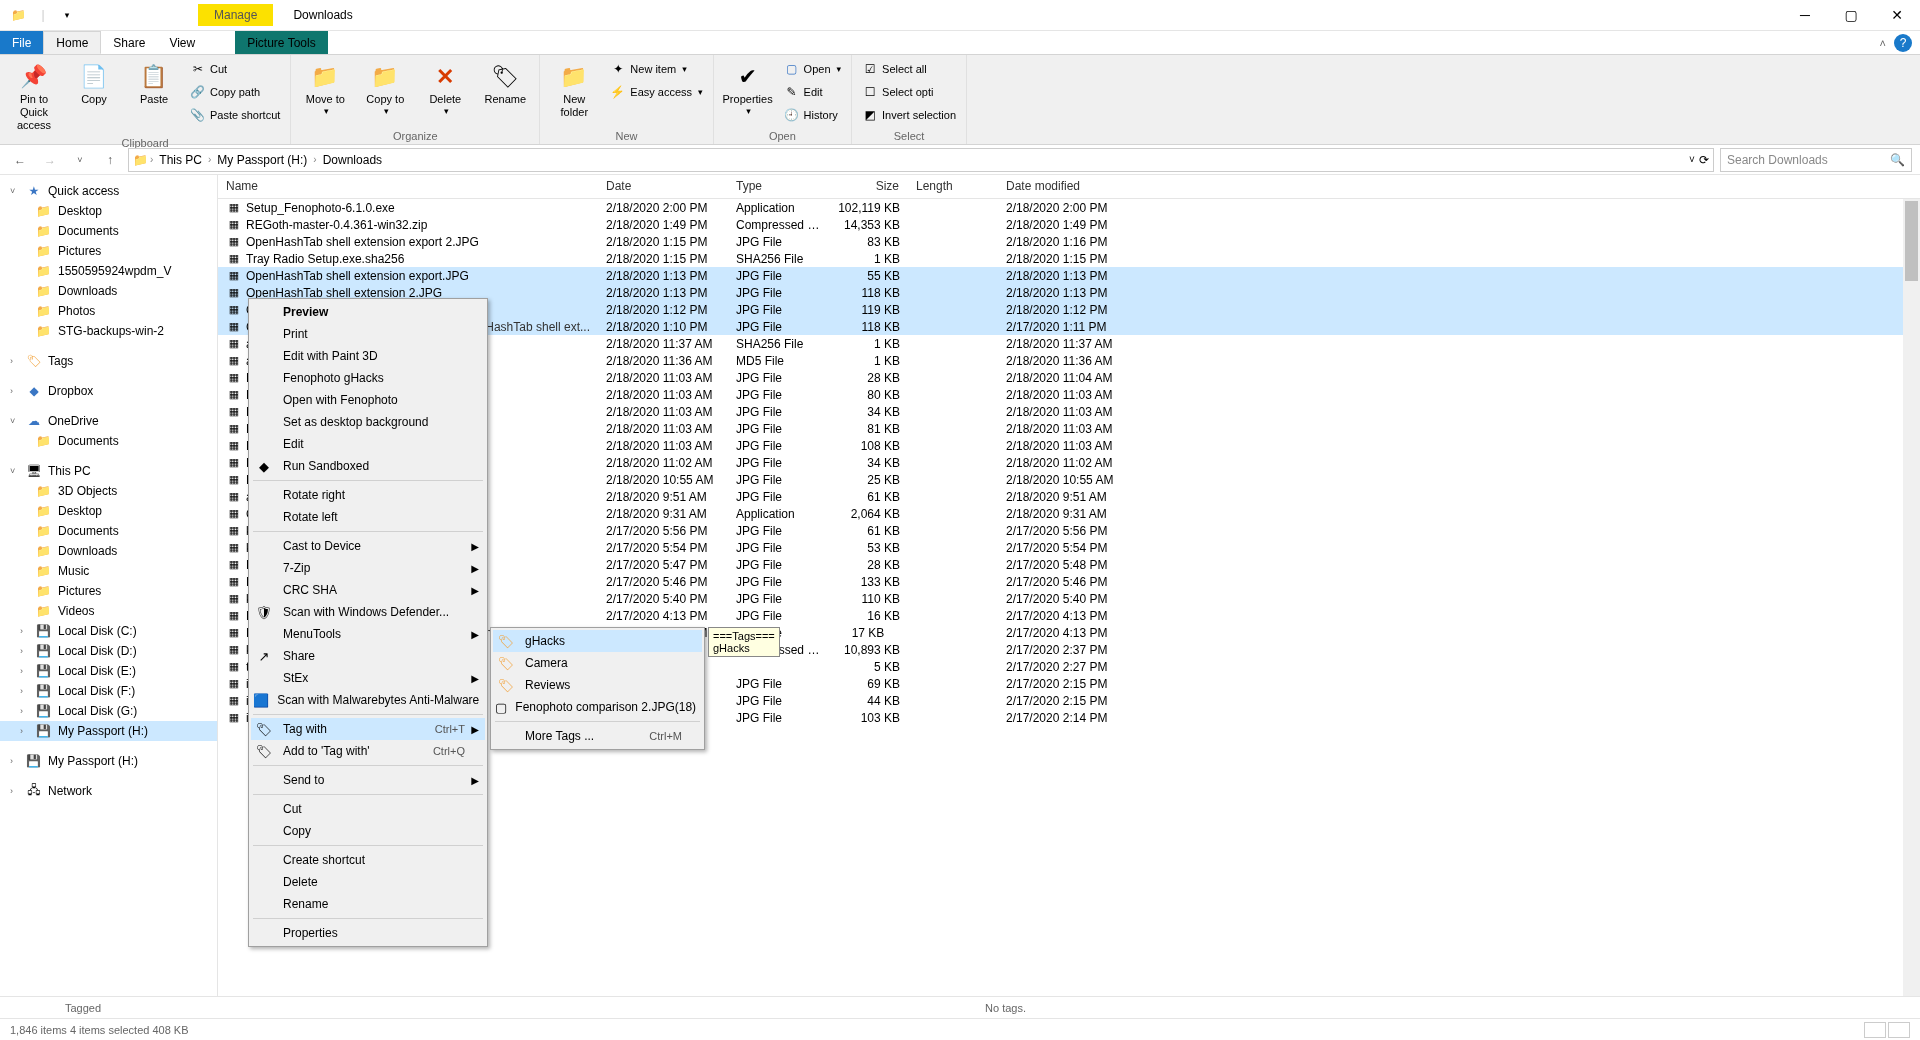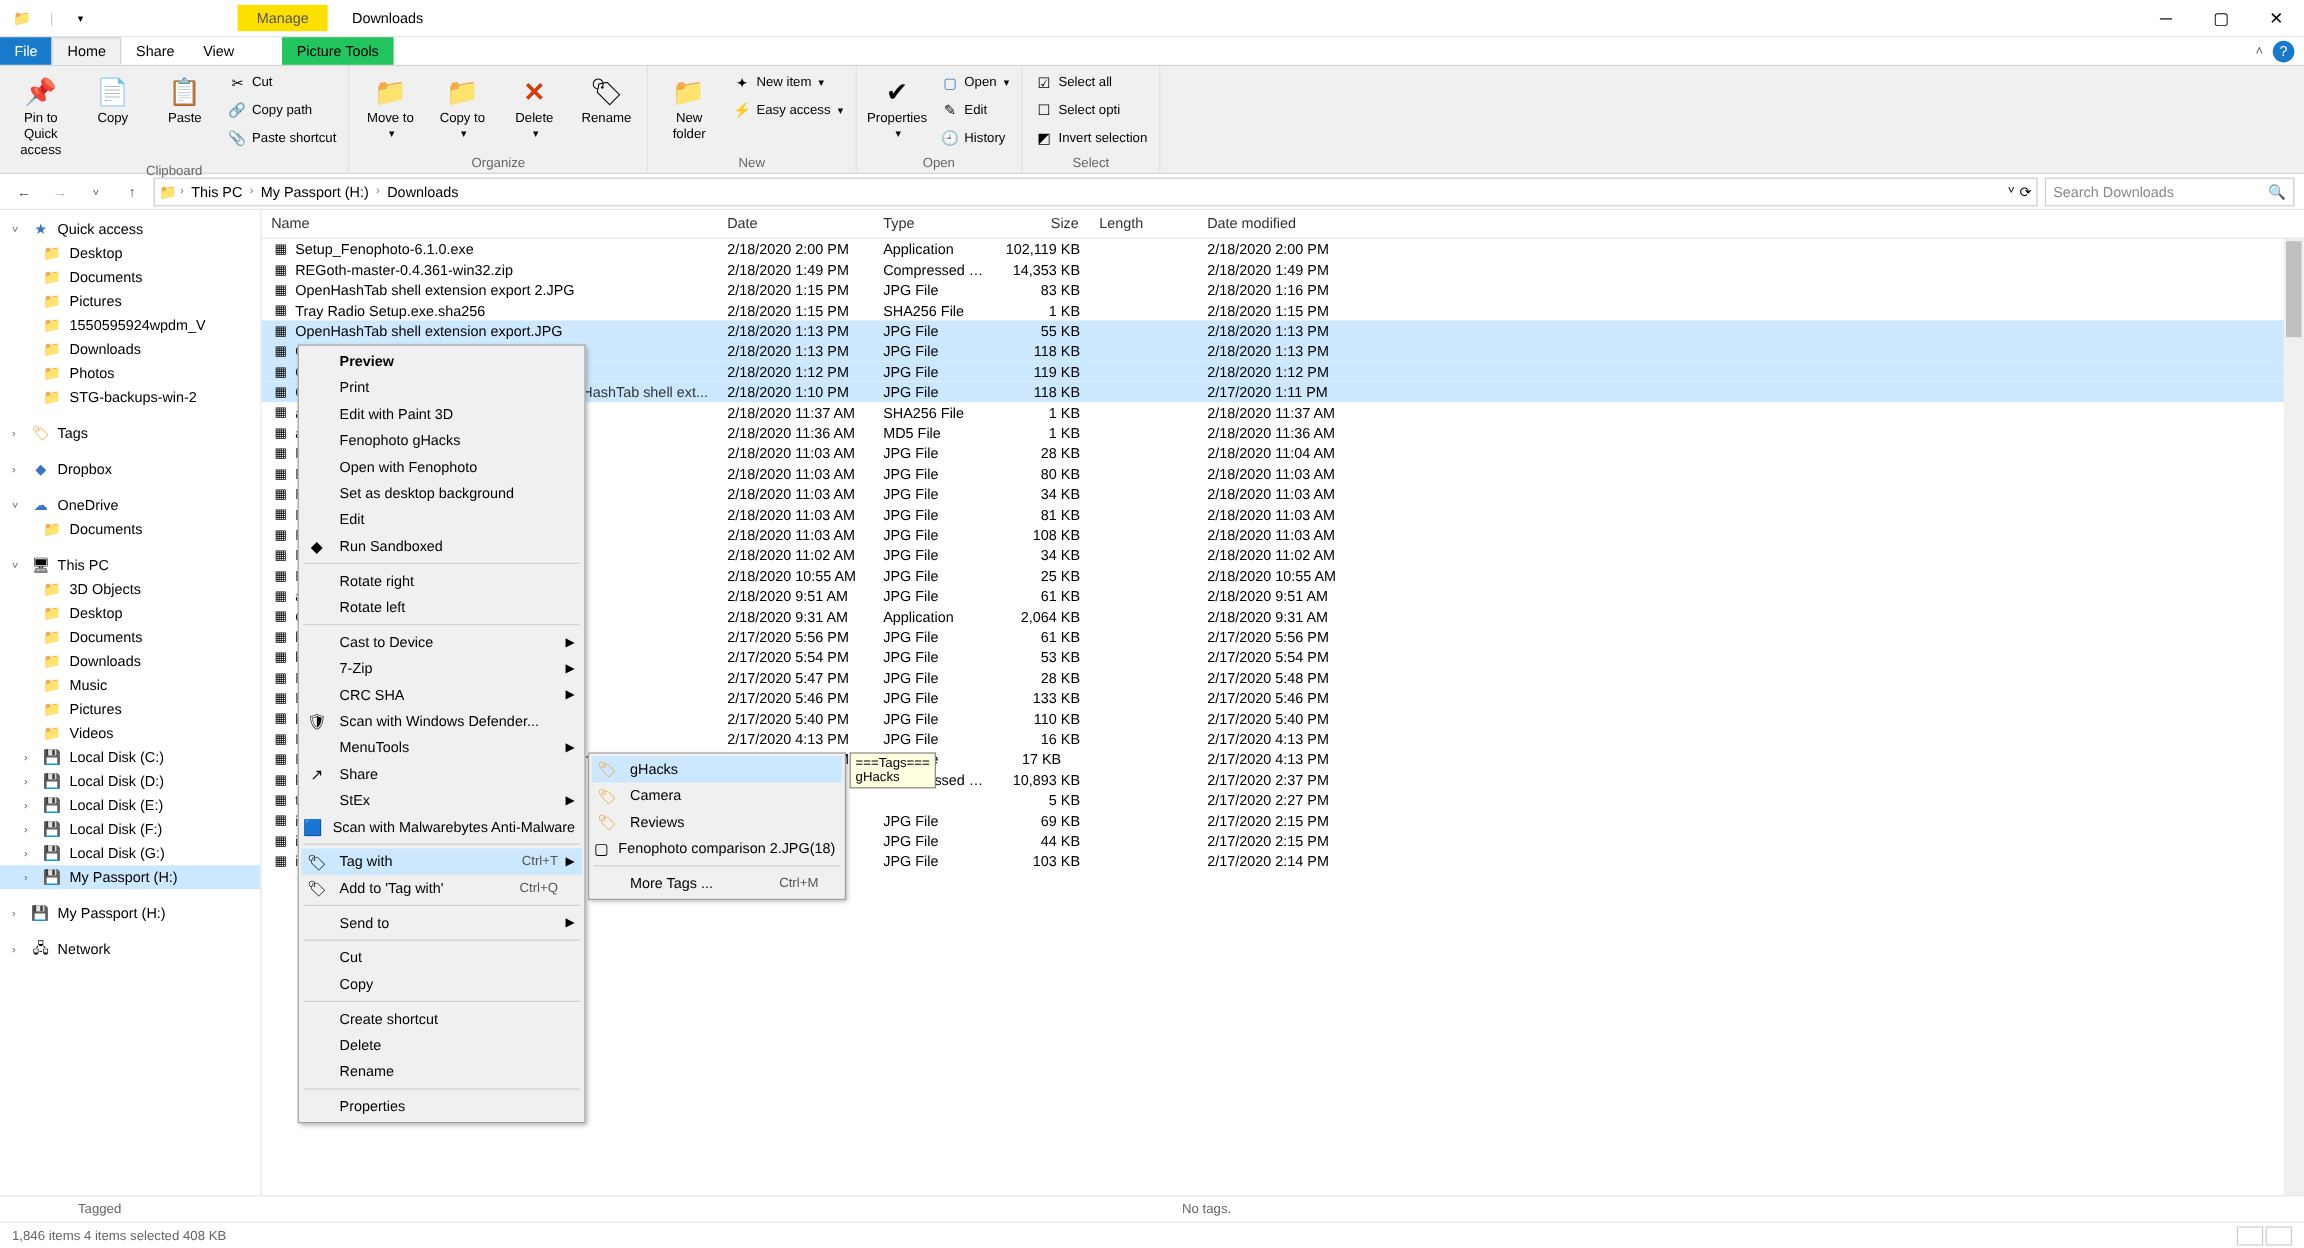--- a/index.html
+++ b/index.html
@@ -34,21 +34,21 @@
 .rbtn-sm { display: flex; align-items: center; gap: 4px; font-size: 11px; padding: 2px 4px; white-space: nowrap; }
 .rbtn-sm .ico { width: 16px; height: 16px; display: inline-flex; align-items: center; justify-content: center; font-size: 12px; }
 .chev { font-size: 9px; margin-left: 2px; }
 
 
 .addrbar { height: 30px; display: flex; align-items: center; padding: 3px 8px; gap: 6px; background: #fff; border-bottom: 1px solid #e5e5e5; }
 .navbtn { width: 24px; height: 24px; display: flex; align-items: center; justify-content: center; color: #555; }
 .breadcrumb { flex: 1; height: 24px; border: 1px solid #ccc; display: flex; align-items: center; padding: 0 4px; gap: 2px; font-size: 12px; }
 .bc-seg { padding: 0 4px; }
 .bc-sep { color: #888; font-size: 10px; }
-.searchbox { width: 208px; height: 24px; border: 1px solid #ccc; display: flex; align-items: center; padding: 0 6px; color: #888; justify-content: space-between; }
+.searchbox { width: 192px; height: 24px; border: 1px solid #ccc; display: flex; align-items: center; padding: 0 6px; color: #888; justify-content: space-between; }
 
 
 .main { display: flex; height: calc(100% - 31px - 24px - 90px - 30px - 22px - 22px); position: relative; }
 
 
 .navpane { width: 218px; border-right: 1px solid #e5e5e5; overflow-y: auto; padding: 6px 0; }
 .nav-item { display: flex; align-items: center; gap: 6px; padding: 2px 6px 2px 20px; font-size: 12px; height: 20px; }
 .nav-item.root { padding-left: 10px; }
 .nav-item .exp { width: 10px; font-size: 9px; color: #666; }
 .nav-item .nico { width: 16px; height: 16px; display: inline-flex; align-items: center; justify-content: center; font-size: 12px; }
@@ -113,21 +113,21 @@
     <div class="win-btn">▢</div>
     <div class="win-btn">✕</div>
   </div>
 </div>
 
 <div class="ribbon-tabs">
   <div class="ribbon-tab file">File</div>
   <div class="ribbon-tab active">Home</div>
   <div class="ribbon-tab">Share</div>
   <div class="ribbon-tab">View</div>
-  <div class="ribbon-tab" style="margin-left:28px;background:#22c55e;border:none">Picture Tools</div>
+  <div class="ribbon-tab" style="margin-left:28px;background:#0f766e;border:none">Picture Tools</div>
   <div class="ribbon-right">
     <span style="font-size:11px;color:#666">˄</span>
     <span class="help-circle">?</span>
   </div>
 </div>
 
 <div class="ribbon">
   <div class="ribbon-group">
     <div class="ribbon-group-body">
       <div class="rbtn-big">
@@ -783,21 +783,21 @@
           <span class="cell" style="width:100px">JPG File</span>
           <span class="cell" style="width:80px;text-align:right">103 KB</span>
           <span class="cell" style="width:90px"></span>
           <span class="cell" style="width:130px">2/17/2020 2:14 PM</span>
         </div>
       </div>
     <div class="scrollbar-v">
         <div class="thumb"></div>
       </div>
 
-    <div class="ctxmenu" id="ctxmenu" style="left:30px; top:112px; width:240px;">
+    <div class="ctxmenu" id="ctxmenu" style="left:30px; top:123px; width:240px;">
         <div class="ctx-item bold">
           <span class="cico"></span>
           <span class="lbl">Preview</span>
         </div>
         <div class="ctx-item">
           <span class="cico"></span>
           <span class="lbl">Print</span>
         </div>
         <div class="ctx-item">
           <span class="cico"></span>

